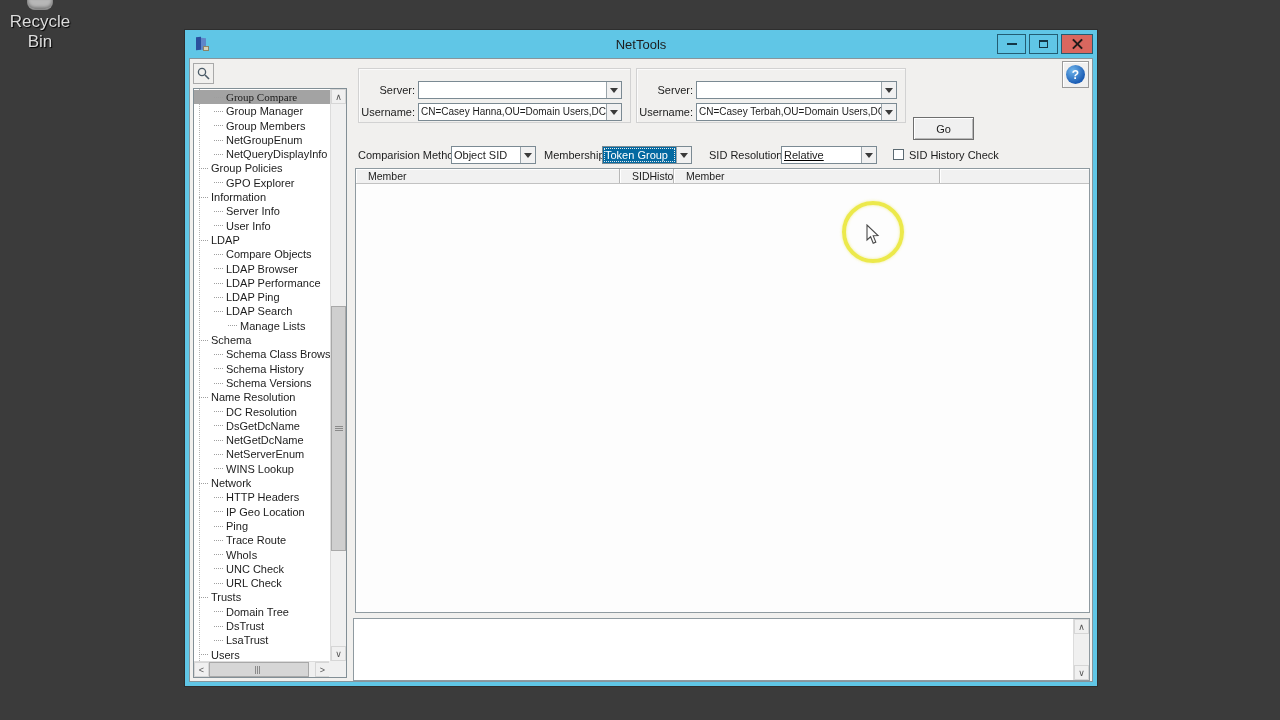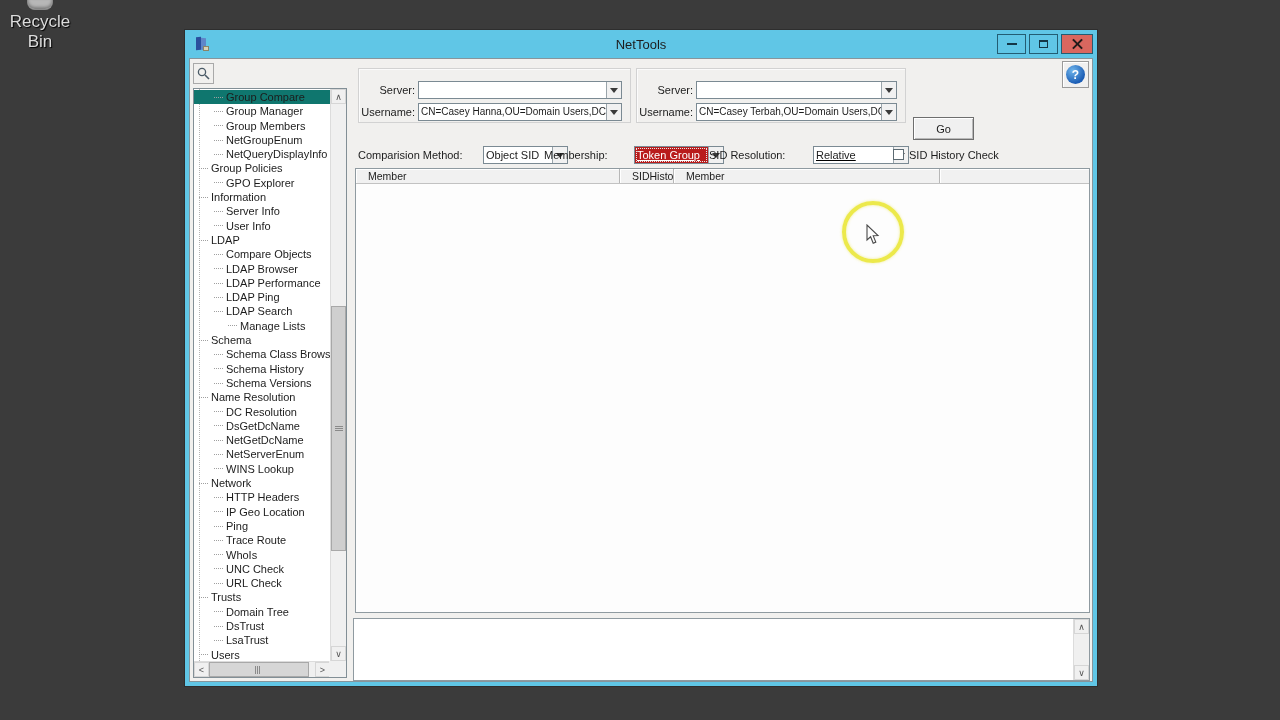--- a/index.html
+++ b/index.html
@@ -45,21 +45,21 @@
                 background:#fff; border:1px solid #828f96; overflow:hidden; }
   .tree-view { position:absolute; left:0; top:0; width:137px; height:573px; overflow:hidden; padding-top:1px; }
   .tree-guide { position:absolute; left:5px; top:0; bottom:16px; width:0;
                 border-left:1px dotted #b5b5b5; }
   .trow { height:14.3px; line-height:14.3px; font-size:11px; color:#1c1c1c;
           white-space:nowrap; display:flex; align-items:center; }
   .trow .conn { width:9px; border-top:1px dotted #9f9f9f; margin-right:3px; flex:none; }
   .trow.lvl1 { padding-left:5px; }
   .trow.lvl2 { padding-left:20px; }
   .trow.lvl3 { padding-left:34px; }
-  .trow.sel  { background:#0f766e; }
+  .trow.sel  { background:#a3a3a3;font-family:Liberation Serif, serif; }
 
   
   .vscroll { position:absolute; right:0; top:0; width:16px; height:573px; background:#f0f0f0;
              border-left:1px solid #dcdcdc; }
   .sbtn { position:absolute; left:0; width:15px; height:15px; background:#f0f0f0; color:#555;
           font-size:9px; display:flex; align-items:center; justify-content:center;
           border:1px solid #d6d6d6; }
   .vthumb { position:absolute; left:0; width:15px; background:#cfcfcf; border:1px solid #a8a8a8; }
   .grip-h { position:absolute; left:3px; top:50%; width:8px; margin-top:-3px; }
   .grip-h i { display:block; height:1px; background:#8a8a8a; margin-bottom:1px; }
@@ -90,23 +90,23 @@
   .help-btn { position:absolute; left:872px; top:2px; width:27px; height:27px; background:#f0f0f0;
               border:1px solid #9a9a9a; box-shadow:inset 1px 1px 0 #fff;
               display:flex; align-items:center; justify-content:center; }
   .help-circle { width:19px; height:19px; border-radius:50%;
                  background:radial-gradient(circle at 35% 30%, #6fb5ec, #1b5db5 70%);
                  color:#fff; font-size:12px; font-weight:bold; display:flex; align-items:center;
                  justify-content:center; }
 
   
   .opt-label { position:absolute; top:90px; font-size:11px; color:#1c1c1c; white-space:nowrap; }
-  .opt-combo { position:absolute; top:87px; height:18px; display:flex; border:1px solid #7b8a93; background:#fff;margin-left:32px; }
+  .opt-combo { position:absolute; top:87px; height:18px; display:flex; border:1px solid #7b8a93; background:#fff; }
   .opt-combo .combo-text { font-size:11px; }
-  .combo-text.hl { background:#b91c1c; color:#fff; outline:1px dotted #e8e8e8; outline-offset:-2px;text-decoration:underline; }
+  .combo-text.hl { background:#0369a1; color:#fff; outline:1px dotted #e8e8e8; outline-offset:-2px; }
   .checkbox { position:absolute; left:703px; top:90px; width:11px; height:11px; background:#fff;
               border:1px solid #5c6a72; }
 
   
   .grid { position:absolute; left:165px; top:109px; width:735px; height:445px;
           border:1px solid #8f9aa0; background:#fdfdfd; }
   .grid-header { display:flex; height:15px; background:#f1f1f1; border-bottom:1px solid #c2c2c2; }
   .gh-cell { font-size:10.5px; color:#1c1c1c; line-height:14px; padding-left:12px;
              border-right:1px solid #b7b7b7; box-shadow:inset 1px 1px 0 #fff; white-space:nowrap; overflow:hidden; }
   .gh-cell:last-child { flex:1; border-right:none; }

